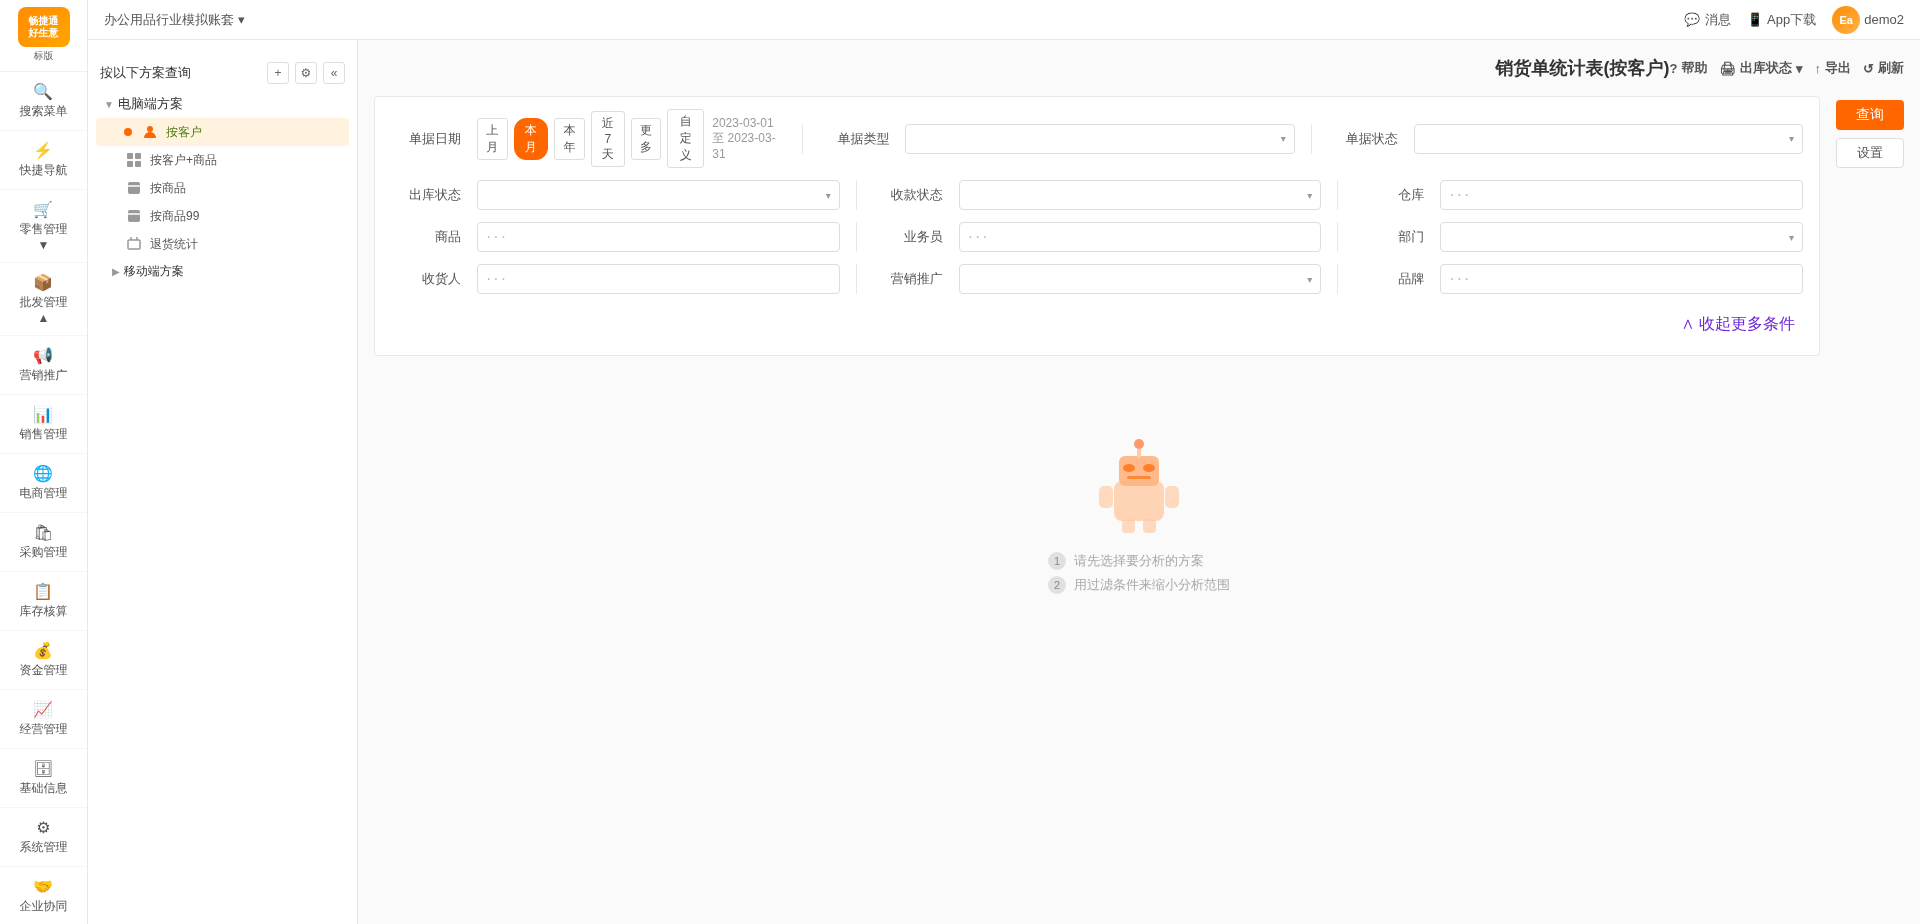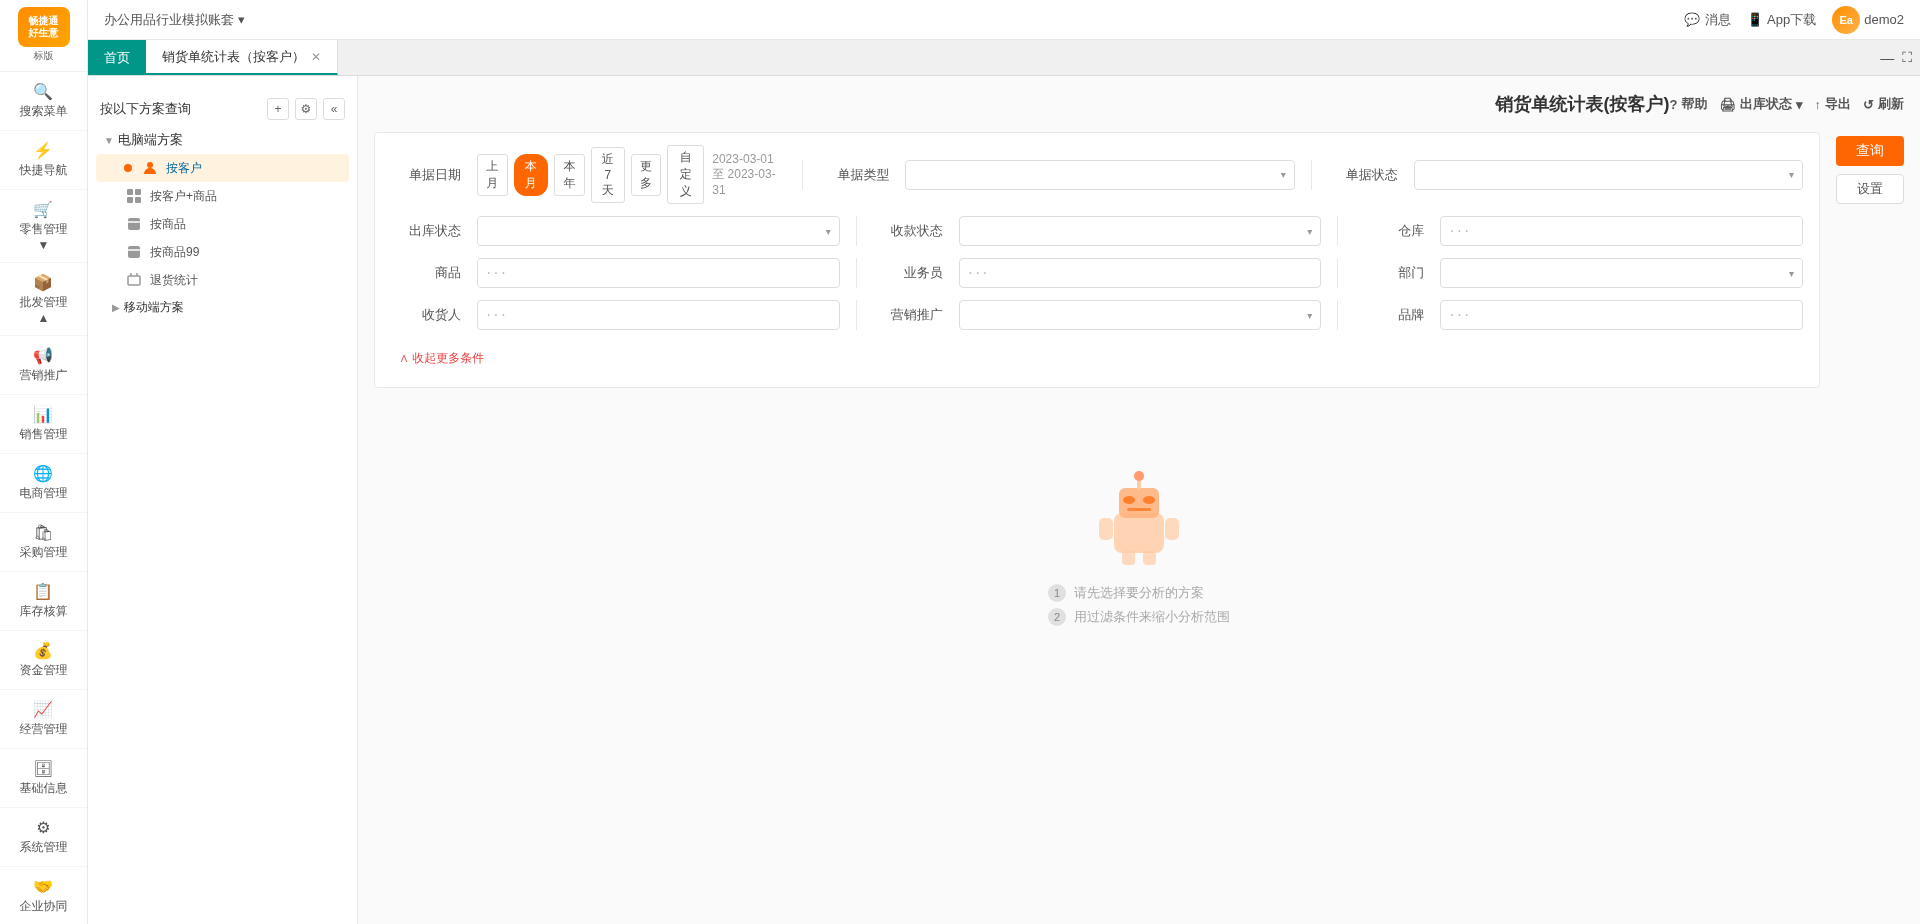--- a/index.html
+++ b/index.html
@@ -41,21 +41,21 @@
     
     .left-panel { width: 270px; background: #fff; border-right: 1px solid #e8e8e8; padding: 16px 0; overflow-y: auto; flex-shrink: 0; }
     .left-panel-header { padding: 6px 12px; display: flex; align-items: center; justify-content: space-between; }
     .left-panel-title { font-size: 13px; color: #333; font-weight: 500; }
     .left-panel-actions { display: flex; gap: 6px; }
     .lp-icon-btn { width: 22px; height: 22px; display: flex; align-items: center; justify-content: center; cursor: pointer; color: #666; border: 1px solid #ddd; border-radius: 3px; font-size: 12px; }
 
     .tree-group { padding: 0 8px; }
     .tree-root { display: flex; align-items: center; gap: 4px; padding: 5px 8px; cursor: pointer; font-size: 13px; color: #333; }
     .tree-child { padding: 4px 12px 4px 28px; display: flex; align-items: center; gap: 6px; cursor: pointer; font-size: 12px; color: #555; border-radius: 4px; }
-    .tree-child.active { background: #fff3e0; color: #0369a1; }
+    .tree-child.active { background: #fff3e0; color: #4d7c0f; }
     .tree-child .tc-icon { width: 20px; height: 20px; display: flex; align-items: center; justify-content: center; }
     .active-dot { width: 8px; height: 8px; border-radius: 50%; background: #ff6600; margin-right: 2px; }
     .tree-subroot { display: flex; align-items: center; gap: 4px; padding: 5px 8px 5px 16px; cursor: pointer; font-size: 12px; color: #333; }
 
     
     .right-main { flex: 1; padding: 16px; overflow-y: auto; background: #fafafa; }
     .page-title { font-size: 18px; font-weight: 700; color: #333; margin-bottom: 16px; display: flex; align-items: center; justify-content: flex-end; margin-left: 8px; }
     .page-title-actions { display: flex; gap: 12px; font-size: 13px; }
     .title-action { display: flex; align-items: center; gap: 4px; cursor: pointer; color: #555; }
 
@@ -67,21 +67,21 @@
     .filter-input { flex: 1; height: 30px; border: 1px solid #ddd; border-radius: 4px; padding: 0 8px; font-size: 13px; color: #333; background: #fff; cursor: pointer; display: flex; align-items: center; justify-content: space-between; }
     .filter-input .dots { color: #bbb; font-size: 16px; letter-spacing: 2px; }
     .filter-input .arrow-down { color: #999; font-size: 10px; }
     .date-filter { display: flex; align-items: center; gap: 6px; flex: 1; }
     .date-btn { padding: 3px 8px; border: 1px solid #ddd; border-radius: 3px; cursor: pointer; font-size: 12px; color: #555; background: #fff; }
     .date-btn.active { background: #ff6600; color: white; border-color: #ff6600; border-radius: 12px; padding: 3px 10px; }
     .date-range { font-size: 12px; color: #999; margin-left: 2px; }
 
     .filter-divider { width: 1px; background: #e8e8e8; height: 30px; flex-shrink: 0; }
 
-    .collapse-bar { text-align: left; padding: 8px; color: #ef4444; font-size: 12px; cursor: pointer; }
+    .collapse-bar { text-align: right; padding: 8px; color: #6d28d9; font-size: 16px; cursor: pointer; }
 
     
     .query-btn { background: #ff6600; color: white; border: none; padding: 6px 20px; border-radius: 4px; cursor: pointer; font-size: 14px; font-weight: 500; }
     .setting-btn { background: #fff; color: #555; border: 1px solid #ddd; padding: 5px 4px; border-radius: 4px; cursor: pointer; font-size: 13px; }
 
     
     .empty-state { display: flex; flex-direction: column; align-items: center; justify-content: center; padding: 80px 0; }
     .empty-robot { width: 100px; height: 100px; position: relative; }
     .empty-hints { margin-top: 16px; }
     .hint-item { display: flex; align-items: center; gap: 8px; color: #aaa; font-size: 13px; margin-bottom: 6px; }
@@ -181,33 +181,20 @@
       </div>
       <div class="icon-btn">
         <div class="avatar">
           <span>Ea</span>
         </div>
         <span>demo2</span>
       </div>
     </div>
   </div>
 
-  <div class="tabbar">
-    <div class="tab tab-home">
-      <span>首页</span>
-    </div>
-    <div class="tab active">
-      <span>销货单统计表（按客户）</span>
-      <span class="tab-close">✕</span>
-    </div>
-    <div class="tab-actions">
-      <span class="tab-action-btn">—</span>
-      <span class="tab-action-btn">⛶</span>
-    </div>
-  </div>
 
   <div class="content">
 
     <div class="left-panel">
       <div class="left-panel-header">
         <span class="left-panel-title">按以下方案查询</span>
         <div class="left-panel-actions">
           <div class="lp-icon-btn">
             <span>+</span>
           </div>

